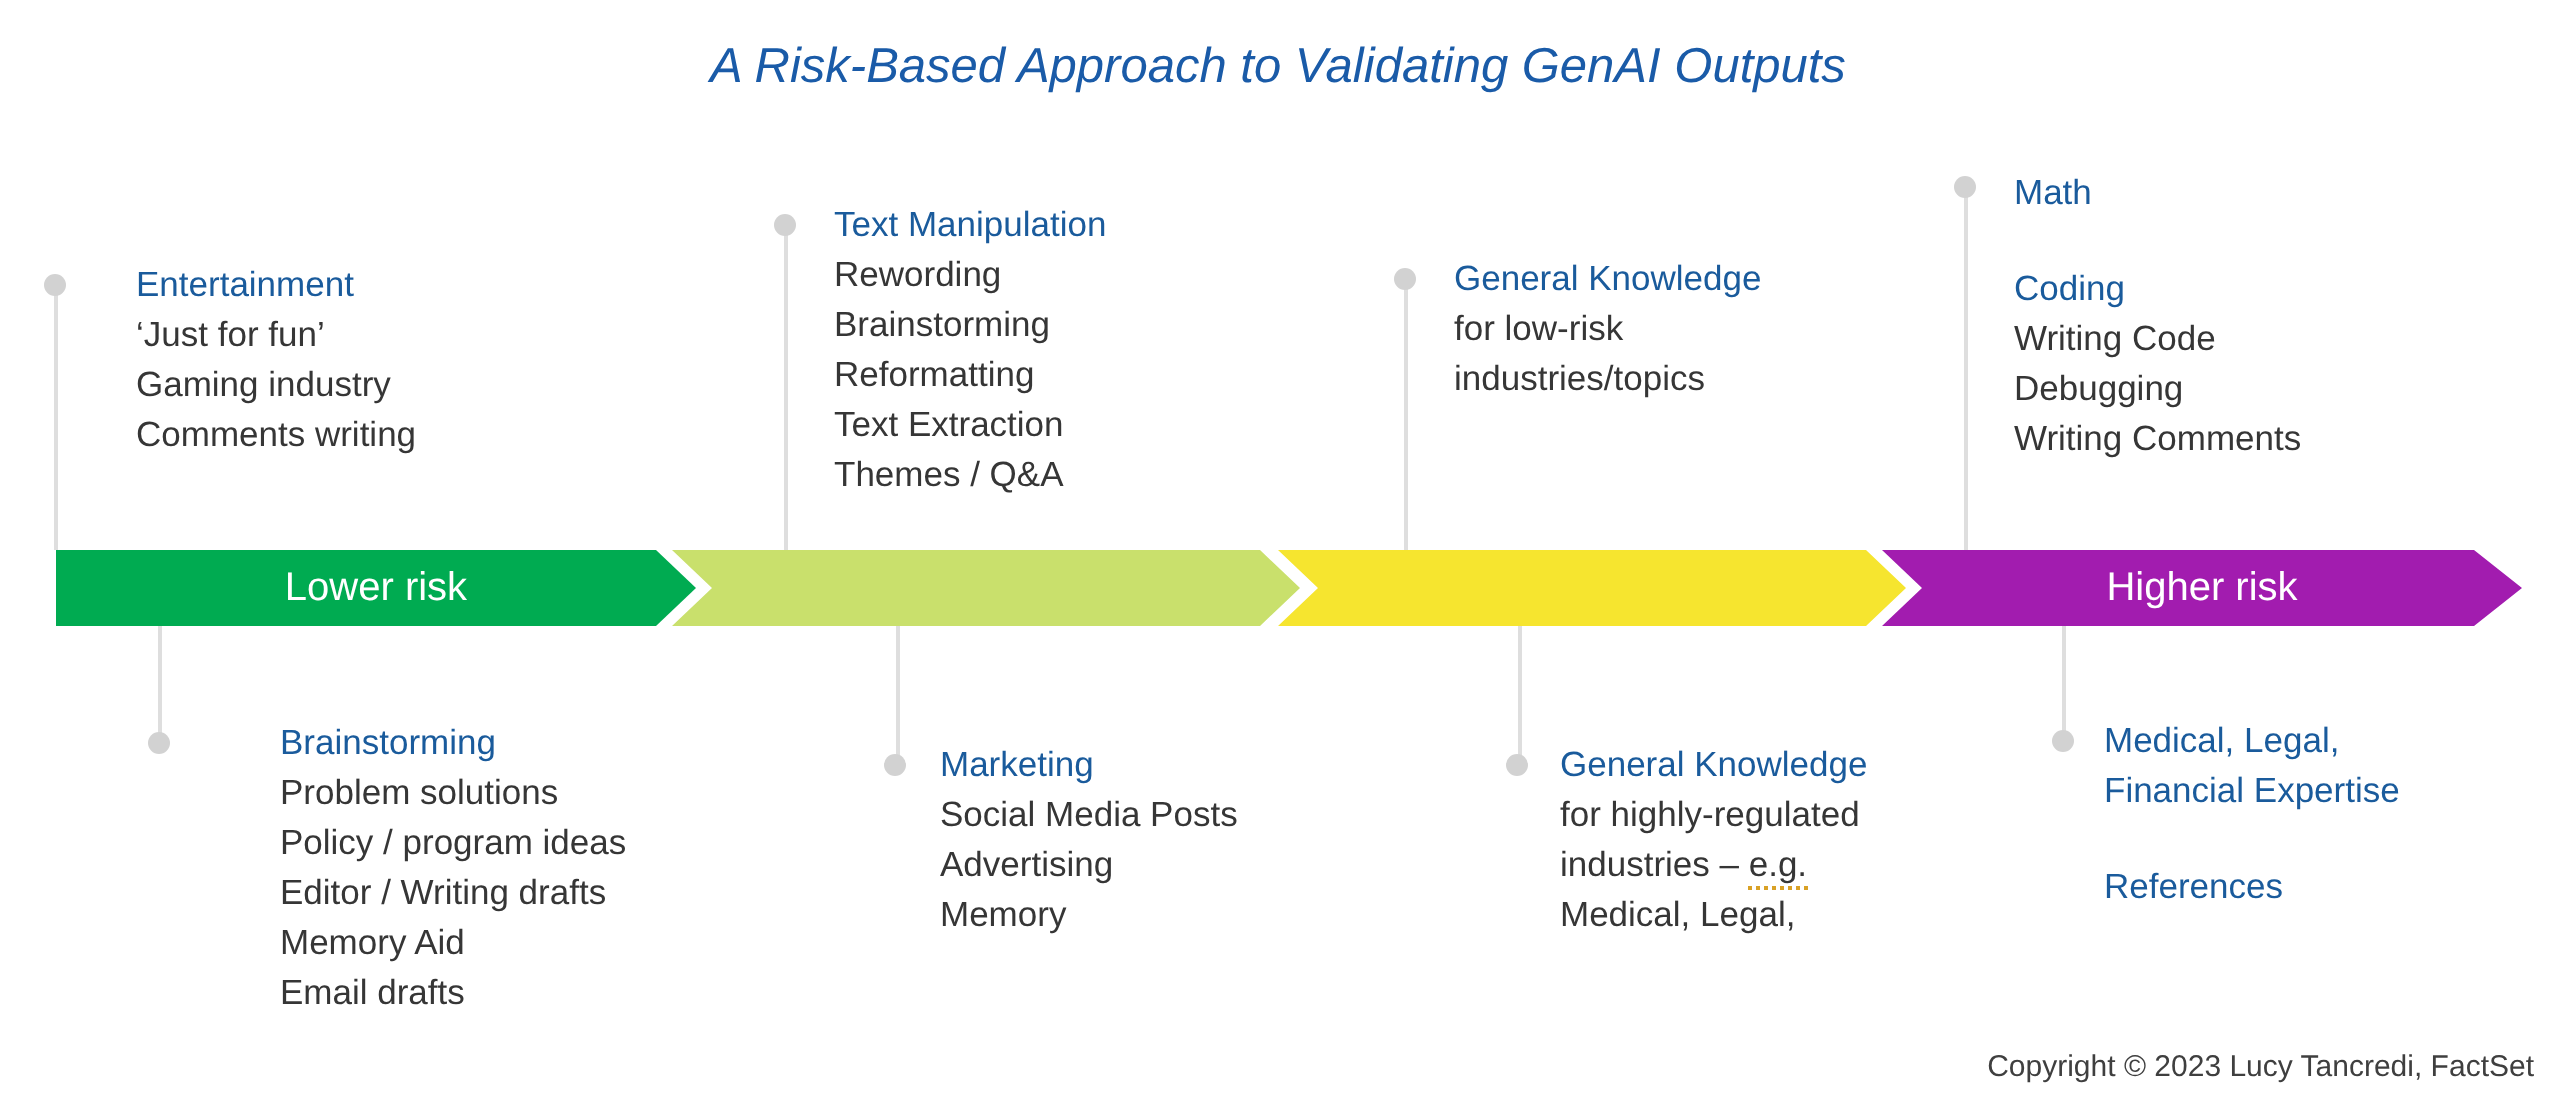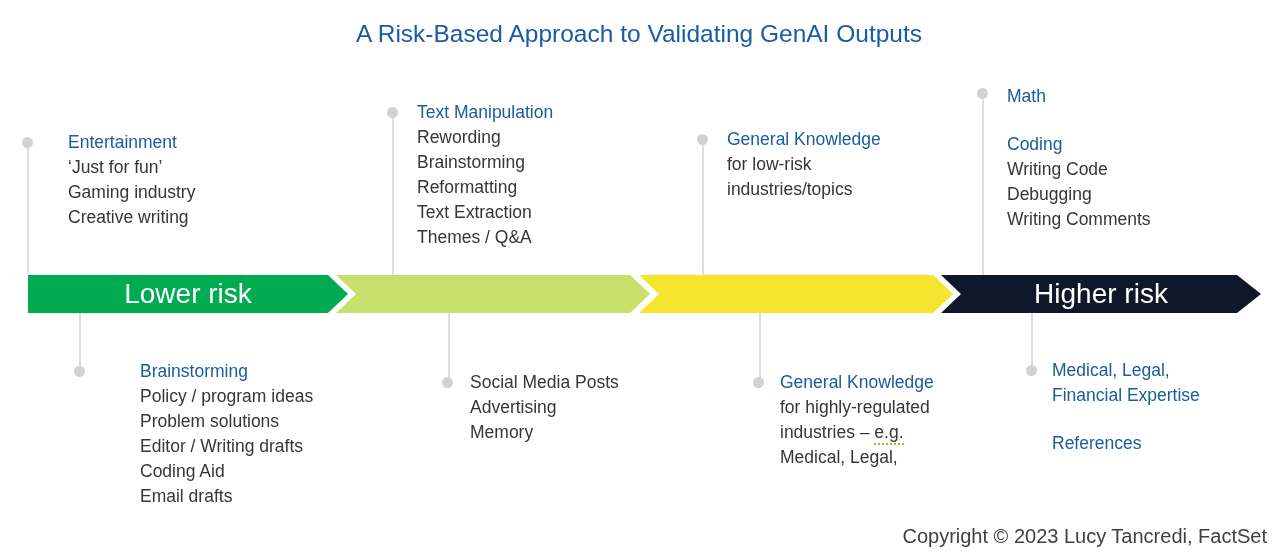--- a/index.html
+++ b/index.html
@@ -1,52 +1,52 @@
 <!DOCTYPE html>
 <html><head>
 <meta charset="utf-8">
 <style>
   html,body{margin:0;padding:0;background:#fff;}
   .page{position:relative;width:1278px;height:556px;background:#ffffff;
         font-family:"Liberation Sans",sans-serif;overflow:hidden;}
   .title{position:absolute;top:20px;left:0;width:100%;text-align:center;
-         font-size:24.5px;font-weight:500;color:#1a5ba8;}
+         font-size:24.5px;font-weight:500;color:#1a5ba8;font-style:italic;}
   
   .seg{position:absolute;top:275px;height:38px;display:flex;align-items:center;
-       justify-content:center;color:#ffffff;font-size:28px;}
+       justify-content:center;color:#ffffff;font-size:20px;}
   .seg-first{clip-path:polygon(0 0,calc(100% - 20px) 0,100% 50%,calc(100% - 20px) 100%,0 100%);}
   .seg-mid{clip-path:polygon(0 0,calc(100% - 20px) 0,100% 50%,calc(100% - 20px) 100%,0 100%,20px 50%);}
   .seg-last{clip-path:polygon(0 0,calc(100% - 24px) 0,100% 50%,calc(100% - 24px) 100%,0 100%,20px 50%);}
   
   .connector{position:absolute;width:2px;background:#dedede;}
   .dot{position:absolute;width:11px;height:11px;border-radius:50%;background:#d2d2d2;}
   
   .callout{position:absolute;font-size:17.5px;line-height:25px;color:#363636;white-space:nowrap;}
   .callout .heading{color:#1a5b9c;}
   .callout .blank{height:23px;}
   .squiggle{border-bottom:2px dotted #d9a126;padding-bottom:1px;}
-  .copyright{position:absolute;top:525px;right:11px;font-size:20px;color:#3f3f3f;}
+  .copyright{position:absolute;top:525px;right:11px;font-size:15px;color:#3f3f3f;}
 </style>
 </head>
 <body>
 
 <div class="page">
 
   <div class="title">A Risk-Based Approach to Validating GenAI Outputs</div>
 
   <div class="seg seg-first" style="left: 28px; width: 320px; background: rgb(0, 171, 81);">
     <span>Lower risk</span>
   </div>
   <div class="seg seg-mid" style="left: 336px; width: 314px; background: rgb(201, 224, 108);">
     <span></span>
   </div>
   <div class="seg seg-mid" style="left: 639px; width: 314px; background: rgb(246, 229, 47);">
     <span></span>
   </div>
-  <div class="seg seg-last" style="left: 941px; width: 320px; background: #0f172a;">
+  <div class="seg seg-last" style="left: 941px; width: 320px; background: #a21caf;">
     <span>Higher risk</span>
   </div>
 
   <div class="connector" style="left:27px;top:142px;height:133px;"></div>
   <div class="dot" style="left:22px;top:137px;"></div>
   <div class="connector" style="left:392px;top:112px;height:163px;"></div>
   <div class="dot" style="left:387px;top:107px;"></div>
   <div class="connector" style="left:702px;top:139px;height:136px;"></div>
   <div class="dot" style="left:697px;top:134px;"></div>
   <div class="connector" style="left:982px;top:93px;height:182px;"></div>
@@ -58,21 +58,21 @@
   <div class="dot" style="left:442px;top:377px;"></div>
   <div class="connector" style="left:759px;top:313px;height:70px;"></div>
   <div class="dot" style="left:753px;top:377px;"></div>
   <div class="connector" style="left:1031px;top:313px;height:58px;"></div>
   <div class="dot" style="left:1026px;top:365px;"></div>
 
   <div class="callout" style="left:68px;top:130px;">
       <div class="heading">Entertainment</div>
       <div class="body">‘Just for fun’</div>
       <div class="body">Gaming industry</div>
-      <div class="body">Creative writing</div>
+      <div class="body">Comments writing</div>
     </div>
   <div class="callout" style="left:417px;top:100px;">
       <div class="heading">Text Manipulation</div>
       <div class="body">Rewording</div>
       <div class="body">Brainstorming</div>
       <div class="body">Reformatting</div>
       <div class="body">Text Extraction</div>
       <div class="body">Themes / Q&amp;A</div>
     </div>
   <div class="callout" style="left:727px;top:127px;">
@@ -84,27 +84,28 @@
       <div class="heading">Math</div>
       <div class="blank"></div>
       <div class="heading">Coding</div>
       <div class="body">Writing Code</div>
       <div class="body">Debugging</div>
       <div class="body">Writing Comments</div>
     </div>
 
   <div class="callout" style="left:100px;top:359px;margin-left:40px;">
       <div class="heading">Brainstorming</div>
+      <div class="body">Problem solutions</div>
       <div class="body">Policy / program ideas</div>
-      <div class="body">Problem solutions</div>
       <div class="body">Editor / Writing drafts</div>
-      <div class="body">Coding Aid</div>
+      <div class="body">Memory Aid</div>
       <div class="body">Email drafts</div>
     </div>
   <div class="callout" style="left:470px;top:370px;">
+      <div class="heading">Marketing</div>
       <div class="body">Social Media Posts</div>
       <div class="body">Advertising</div>
       <div class="body">Memory</div>
     </div>
   <div class="callout" style="left:780px;top:370px;">
       <div class="heading">General Knowledge</div>
       <div class="body">for highly-regulated</div>
       <div class="body"><span>industries – </span><span class="squiggle">e.g.</span></div>
       <div class="body">Medical, Legal,</div>
     </div>

